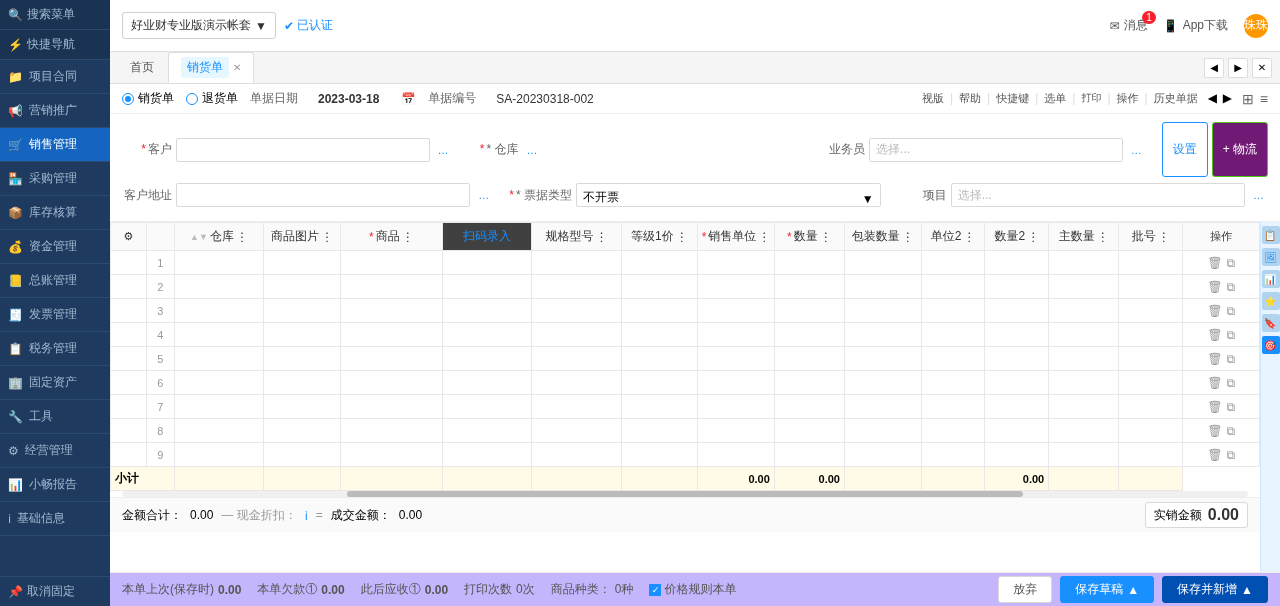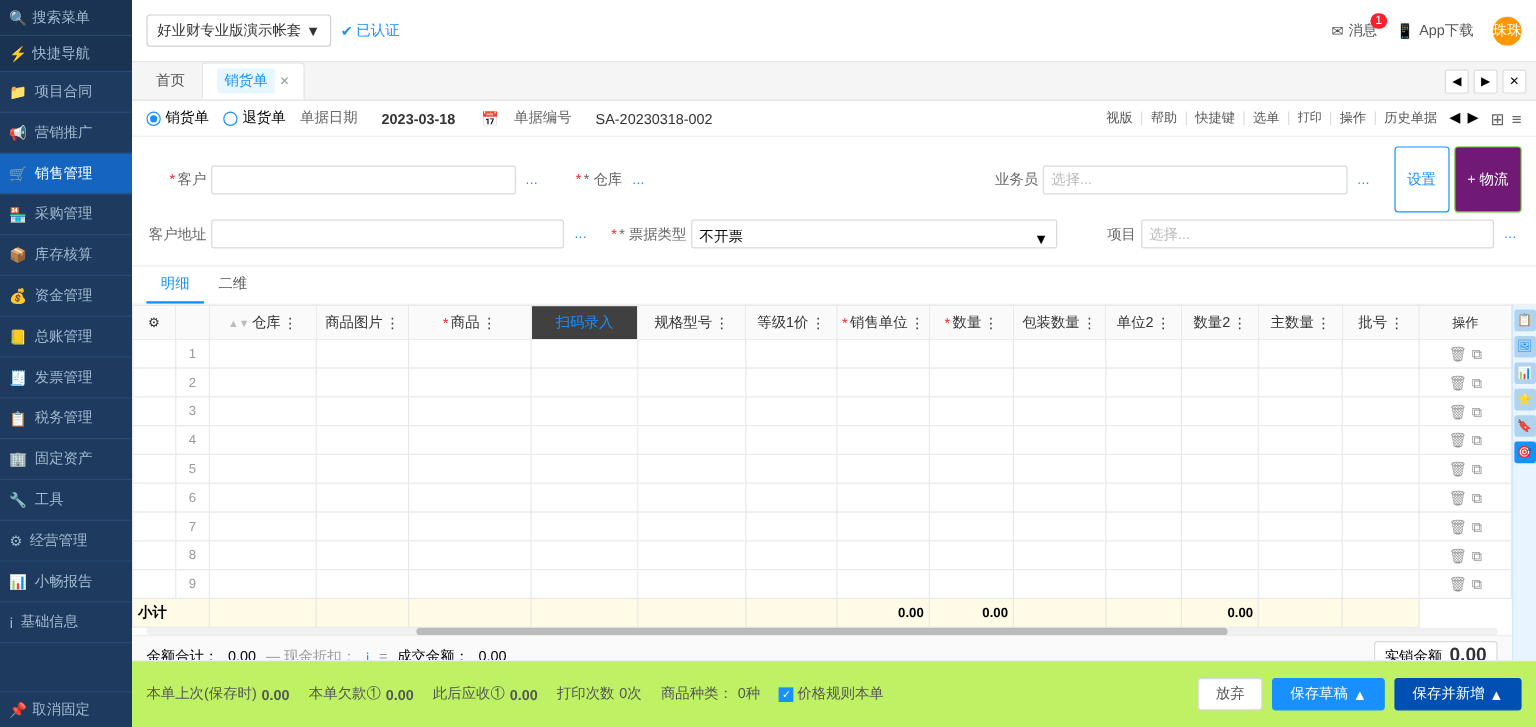--- a/index.html
+++ b/index.html
@@ -82,21 +82,21 @@
     .row-actions { display: flex; gap: 4px; justify-content: center; }
     .row-btn { cursor: pointer; color: #999; font-size: 12px; }
     .col-sort { font-size: 9px; color: #bbb; cursor: pointer; display: inline-flex; flex-direction: column; }
 
     
     .bottom-summary { padding: 4px 12px; border-top: 1px solid #eee; background: #fafafa; display: flex; align-items: center; gap: 8px; font-size: 12px; }
     .sum-item { display: flex; align-items: center; gap: 4px; }
     .realized-box { margin-left: auto; display: flex; align-items: center; gap: 6px; background: #fff; border: 1px solid #d9d9d9; border-radius: 3px; padding: 3px 8px; }
 
     
-    .footer { padding: 14px 12px; border-top: 1px solid #eee; background: #bef264; display: flex; align-items: center; gap: 16px; font-size: 11px; color: #555; }
+    .footer { padding: 3px 12px; border-top: 1px solid #eee; background: #c4b5fd; display: flex; align-items: center; gap: 16px; font-size: 11px; color: #555; }
     .footer-right { margin-left: auto; display: flex; gap: 8px; }
     .footer-btn { padding: 4px 14px; border-radius: 3px; cursor: pointer; font-size: 12px; border: 1px solid; }
     .footer-btn.discard { border-color: #d9d9d9; background: #fff; color: #555; }
     .footer-btn.save-draft { background: #1890ff; border-color: #1890ff; color: #fff; display: flex; align-items: center; gap: 4px; }
     .footer-btn.save-new { background: #0050b3; border-color: #0050b3; color: #fff; display: flex; align-items: center; gap: 4px; }
     .checkbox-item { display: flex; align-items: center; gap: 3px; }
     .checkbox-box { width: 12px; height: 12px; border: 1px solid #1890ff; display: flex; align-items: center; justify-content: center; background: #1890ff; cursor: pointer; }
     .checkbox-check { color: #fff; font-size: 9px; }
 
     
@@ -311,28 +311,20 @@
         <div class="form-group">
           <span class="form-group-label">项目</span>
           <div class="form-input-display" style="width:120px;">
             <span style="color:#bbb;">选择...</span>
           </div>
           <span class="dots-btn">…</span>
         </div>
       </div>
     </div>
 
-    <div class="content-tabs">
-      <div class="content-tab active">
-        <span>明细</span>
-      </div>
-      <div class="content-tab">
-        <span>二维</span>
-      </div>
-    </div>
 
     <div style="display:flex; flex:1; overflow:hidden;">
       <div class="table-container">
         <table>
           <thead>
             <tr>
               <th class="gear-col" style="width:28px;">⚙</th>
               <th style="width:22px;"></th>
               <th style="width:70px;">
                 <div class="col-header">

